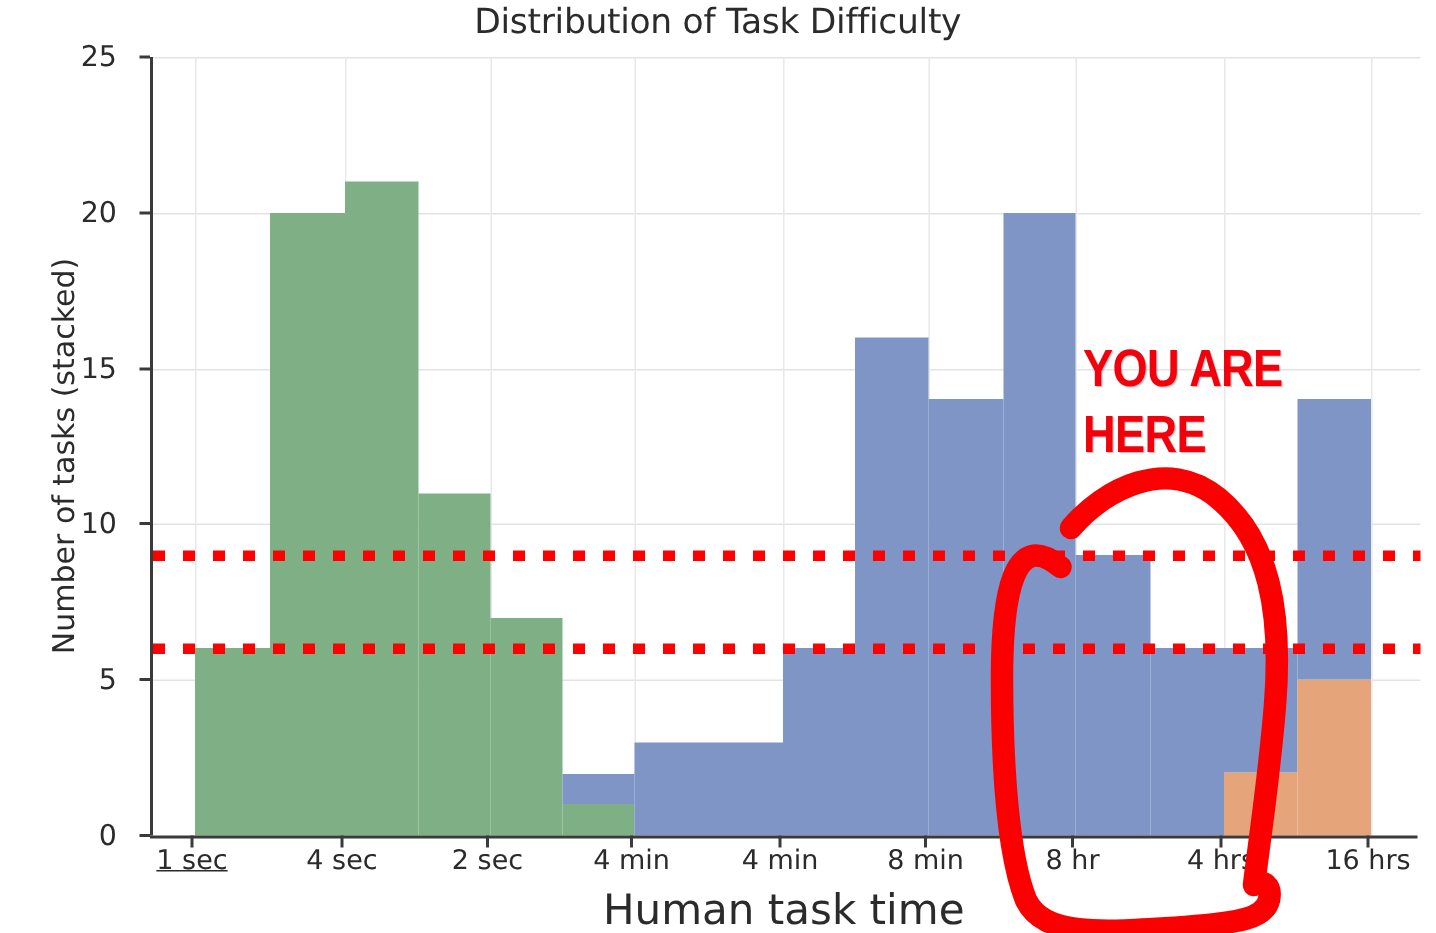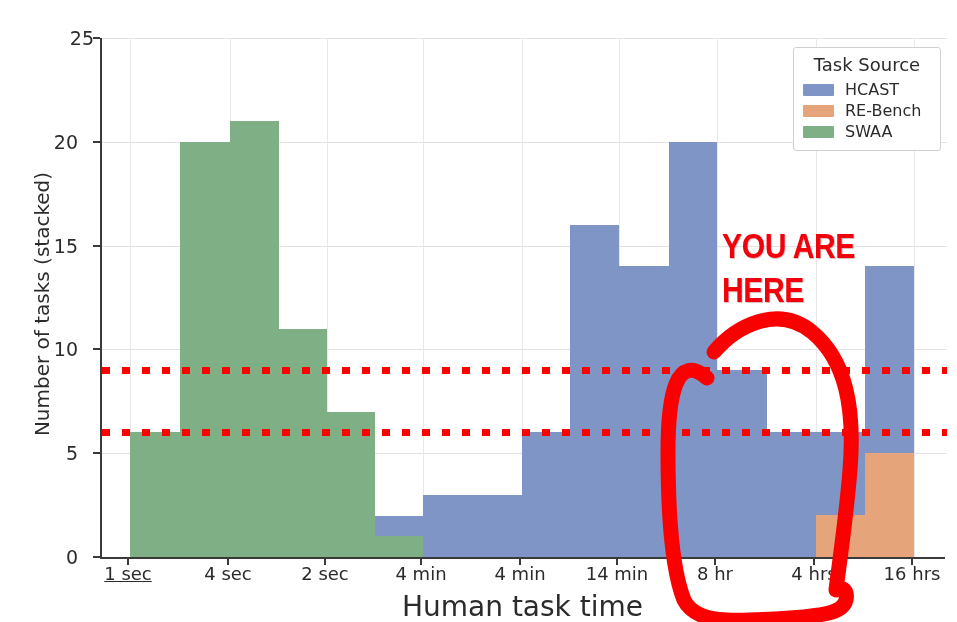--- a/index.html
+++ b/index.html
@@ -142,20 +142,21 @@
   .annot-svg{
     position:absolute;left:0;top:0;width:957px;height:622px;
     pointer-events:none;
   }
 </style>
 </head>
 <body>
 
 <div id="root">
 
+  <div class="chart-title">Distribution of Task Difficulty</div>
 
   <div id="ylabel-wrap">
     <div class="ylabel-text">Number of tasks (stacked)</div>
   </div>
 
   <div class="plot-area" id="plot">
       <div class="grid-h" style="top: 519px; background: transparent;"></div>
       <div class="grid-h" style="top: 415.2px;"></div>
       <div class="grid-h" style="top: 311.4px;"></div>
       <div class="grid-h" style="top: 207.6px;"></div>
@@ -199,35 +200,35 @@
       <div class="ytick-label" style="top: 557px; left: 0px;">0</div>
       <div class="ytick-mark" style="top: 557px;"></div>
       <div class="ytick-label" style="top: 453.2px; left: 0px;">5</div>
       <div class="ytick-mark" style="top: 453.2px;"></div>
       <div class="ytick-label" style="top: 349.4px; left: 0px;">10</div>
       <div class="ytick-mark" style="top: 349.4px;"></div>
       <div class="ytick-label" style="top: 245.6px; left: 0px;">15</div>
       <div class="ytick-mark" style="top: 245.6px;"></div>
       <div class="ytick-label" style="top: 141.8px; left: 0px;">20</div>
       <div class="ytick-mark" style="top: 141.8px;"></div>
-      <div class="ytick-label" style="top: 38px; left: 0px; margin-left: 16px;">25</div>
+      <div class="ytick-label" style="top: 38px; left: 0px;">25</div>
       <div class="ytick-mark" style="top: 38px;"></div>
     </div>
   <div id="xticks">
       <div class="xtick-label" style="left: 128px; text-decoration: underline;">1 sec</div>
       <div class="xtick-mark" style="left: 127px;"></div>
       <div class="xtick-label" style="left: 228px;">4 sec</div>
       <div class="xtick-mark" style="left: 227px;"></div>
       <div class="xtick-label" style="left: 325px;">2 sec</div>
       <div class="xtick-mark" style="left: 324px;"></div>
       <div class="xtick-label" style="left: 421px;">4 min</div>
       <div class="xtick-mark" style="left: 420px;"></div>
       <div class="xtick-label" style="left: 520px;">4 min</div>
       <div class="xtick-mark" style="left: 519px;"></div>
-      <div class="xtick-label" style="left: 617px;">14 min</div>
+      <div class="xtick-label" style="left: 617px;">8 min</div>
       <div class="xtick-mark" style="left: 616px;"></div>
       <div class="xtick-label" style="left: 715px;">8 hr</div>
       <div class="xtick-mark" style="left: 714px;"></div>
       <div class="xtick-label" style="left: 814px;">4 hrs</div>
       <div class="xtick-mark" style="left: 813px;"></div>
       <div class="xtick-label" style="left: 912px;">16 hrs</div>
       <div class="xtick-mark" style="left: 911px;"></div>
     </div>
 
   <svg class="annot-svg" viewBox="0 0 957 622">
@@ -238,29 +239,14 @@
              C 828 615, 843 612, 846 600
              C 848 590, 842 586, 836 590
              C 838 572, 846 520, 850 470
              C 855 408, 846 360, 812 332
              C 778 304, 736 326, 714 352" fill="none" stroke="#fa0000" stroke-width="15" stroke-linecap="round" stroke-linejoin="round"></path>
   </svg>
 
   <div class="annot-text" id="annot1" style="left: 722px; top: 227px; color: rgb(242, 0, 11);">YOU ARE</div>
   <div class="annot-text" id="annot2" style="left: 722px; top: 271px; color: rgb(242, 0, 11);">HERE</div>
 
-  <div class="legend-box">
-    <div class="legend-title">Task Source</div>
-    <div class="legend-row">
-      <span class="legend-swatch" style="background: rgb(127, 149, 198);"></span>
-      <span class="legend-label">HCAST</span>
-    </div>
-    <div class="legend-row">
-      <span class="legend-swatch" style="background: rgb(229, 164, 121);"></span>
-      <span class="legend-label">RE-Bench</span>
-    </div>
-    <div class="legend-row">
-      <span class="legend-swatch" style="background: rgb(127, 176, 133);"></span>
-      <span class="legend-label">SWAA</span>
-    </div>
-  </div>
 
 </div>
 
 </body></html>

